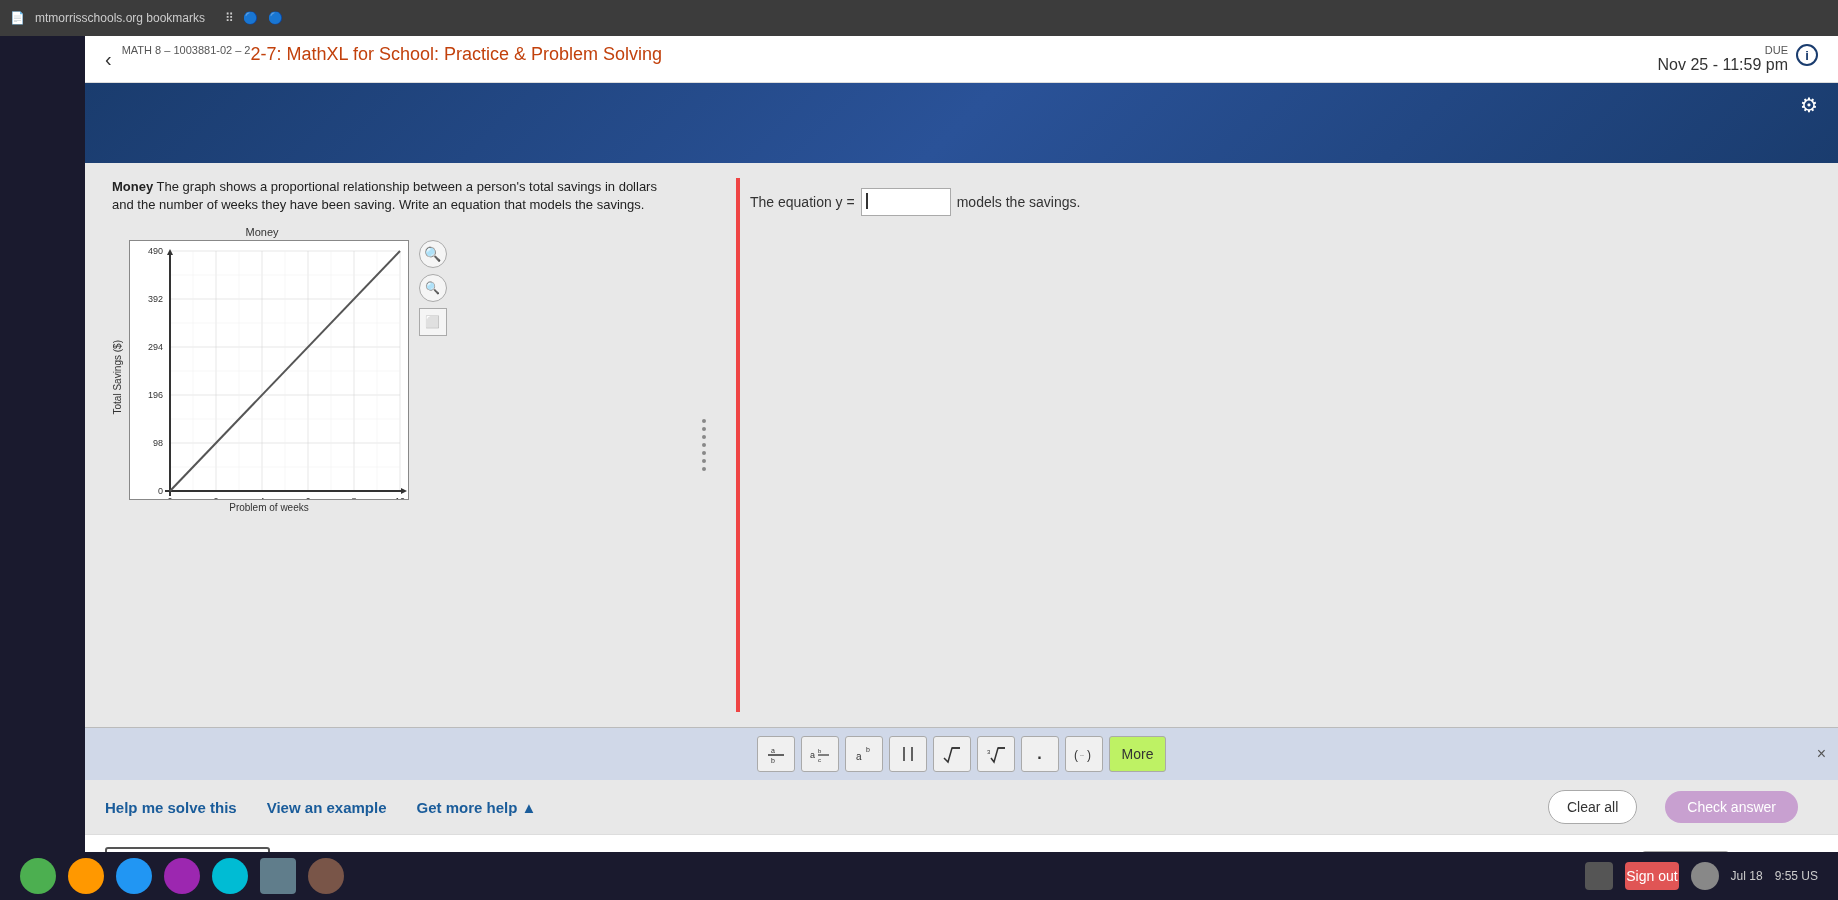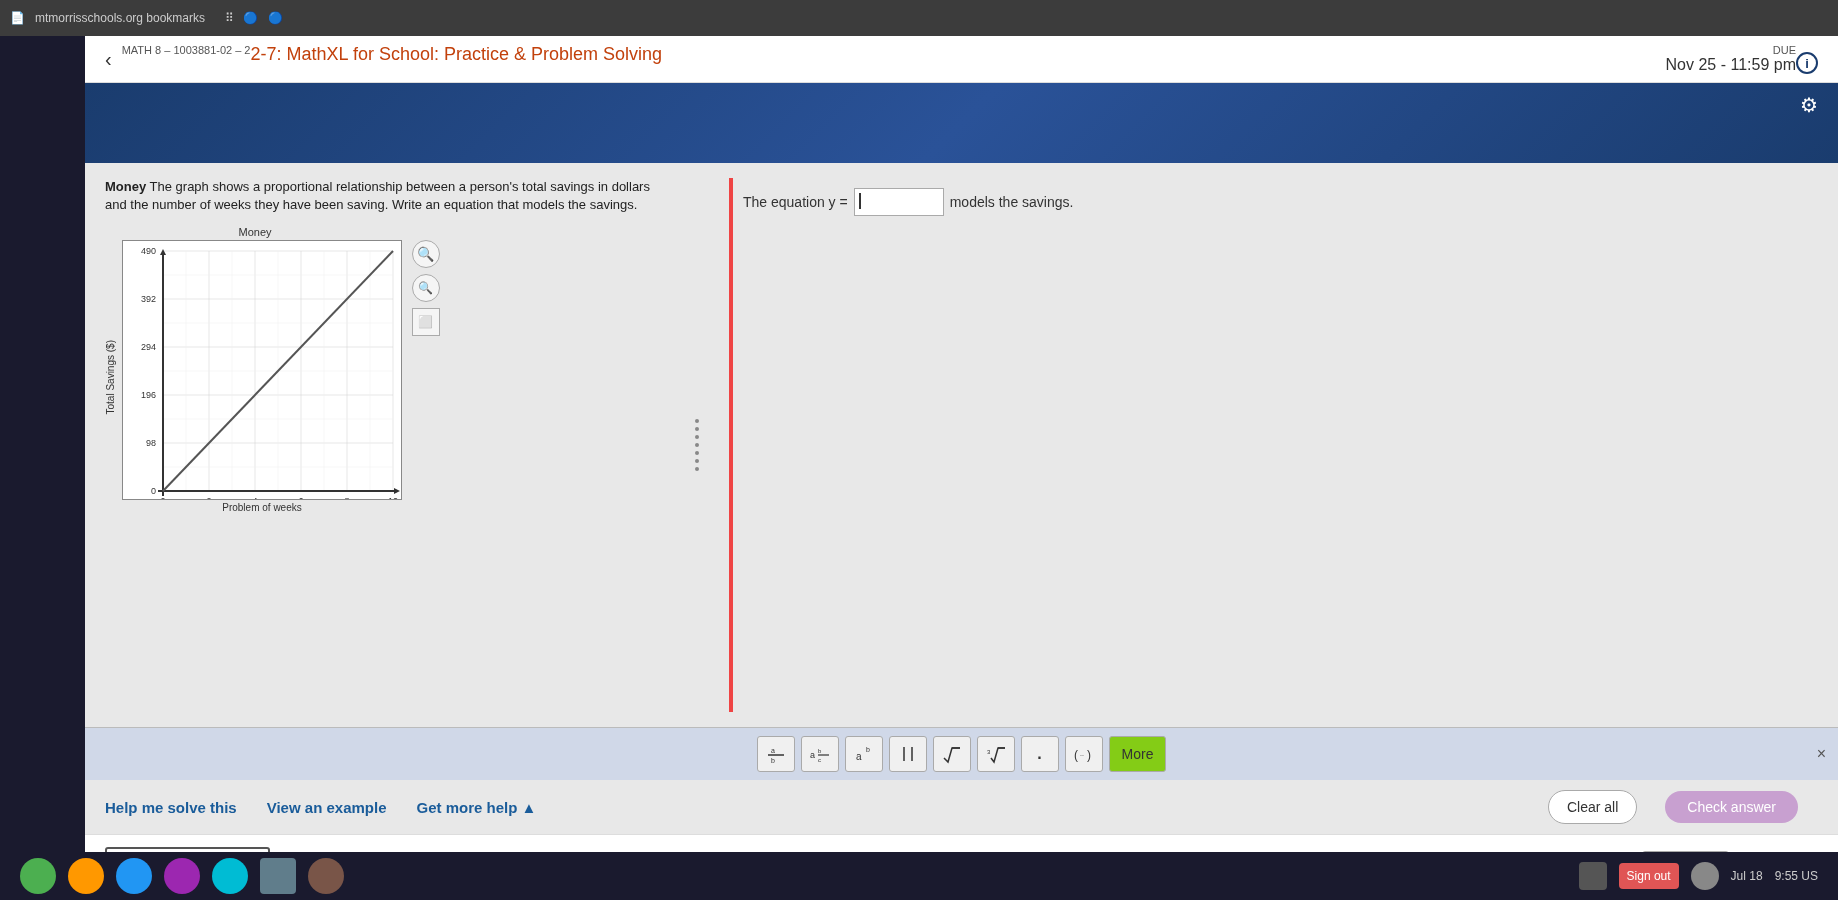--- a/index.html
+++ b/index.html
@@ -63,21 +63,22 @@
       font-size: 18px;
       font-weight: normal;
       color: #c2410c;
     }
 
     .due-section {
       text-align: right;
       font-size: 13px;
       color: #333;
       display: flex;
-      align-items: flex-end;
+      align-items: flex-start;
+      gap: 8px;
     }
 
     .due-label {
       font-size: 11px;
       color: #555;
       text-align: right;
     }
 
     .due-date {
       font-size: 16px;
@@ -115,20 +116,21 @@
     .problem-section {
       display: flex;
       flex: 1;
       padding: 15px 20px;
       gap: 20px;
     }
 
     .problem-left {
       flex: 1;
       max-width: 560px;
+      margin-left: 7px;
     }
 
     .problem-text {
       font-size: 13px;
       color: #222;
       margin-bottom: 12px;
       line-height: 1.4;
     }
 
     .problem-text strong {
@@ -222,21 +224,21 @@
       align-items: center;
       justify-content: center;
       cursor: pointer;
       font-size: 14px;
       color: #333;
     }
 
     .math-btn-more {
       padding: 8px 12px;
       height: 36px;
-      background: #84cc16;
+      background: #bef264;
       border: 1px solid #aaa;
       border-radius: 3px;
       display: flex;
       align-items: center;
       justify-content: center;
       cursor: pointer;
       font-size: 14px;
       color: #333;
       gap: 4px;
     }
@@ -366,23 +368,23 @@
     .taskbar-right {
       display: flex;
       align-items: center;
       gap: 12px;
     }
 
     .sign-out-btn {
       background: #e05555;
       color: #fff;
       border: none;
-      padding: 6px 8px;
+      padding: 6px 1px;
       border-radius: 4px;
-      font-size: 12px;
+      font-size: 14px;
       cursor: pointer;
     }
 
     .taskbar-time {
       color: #ccc;
       font-size: 12px;
     }
 
     svg.graph-svg {
       display: block;

